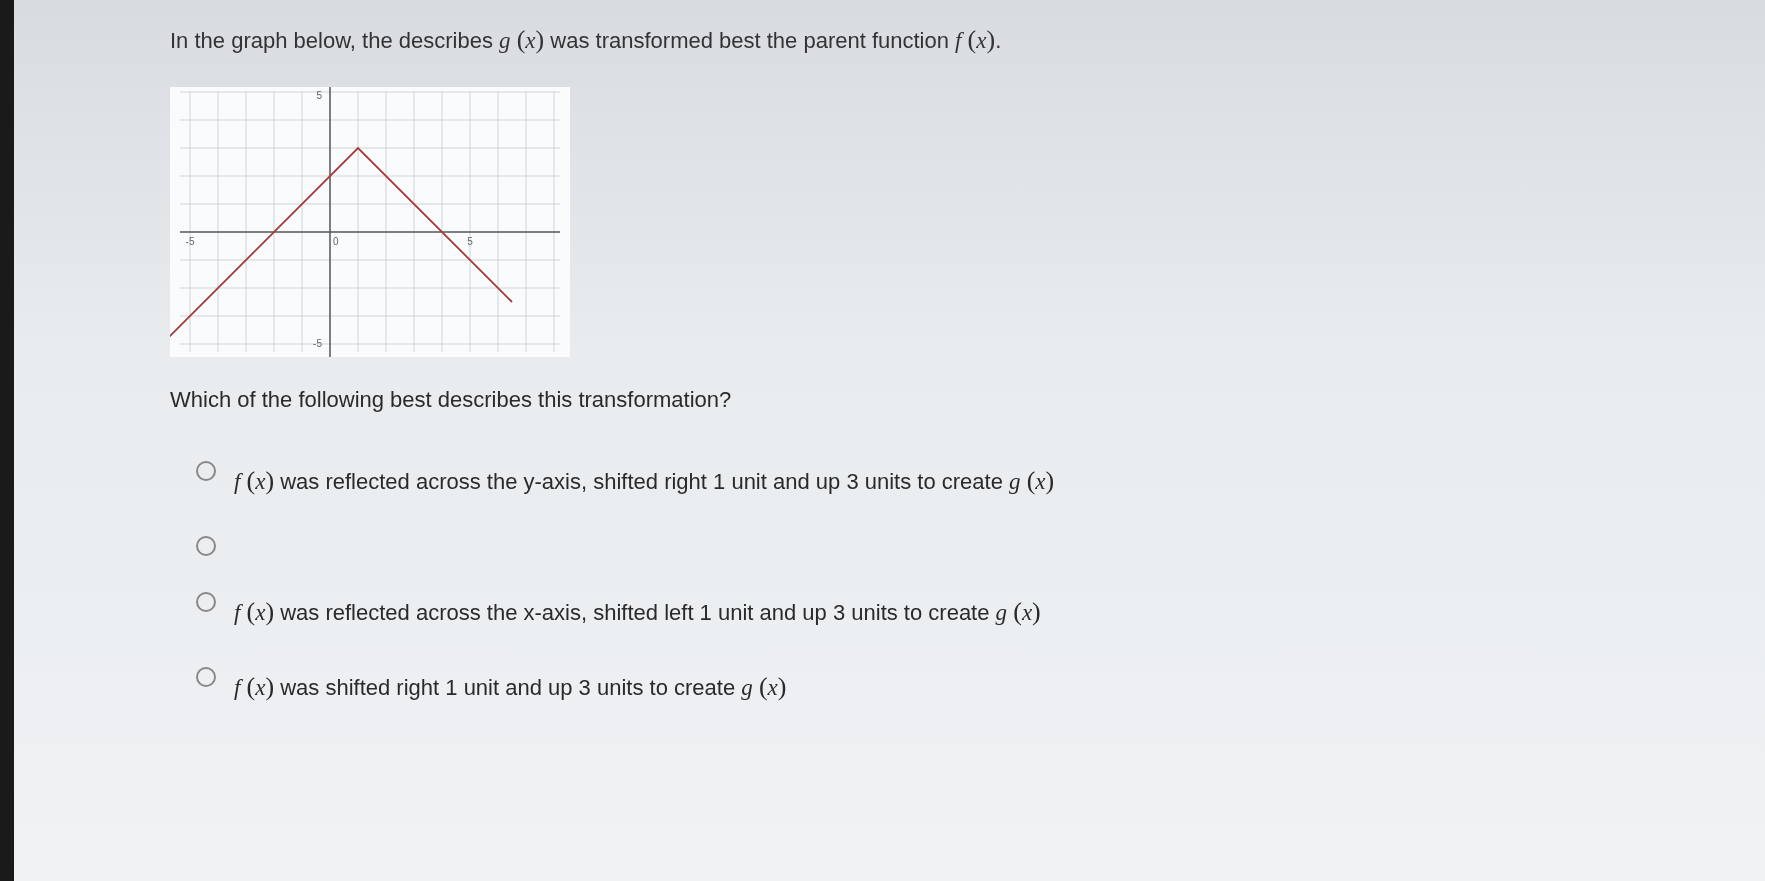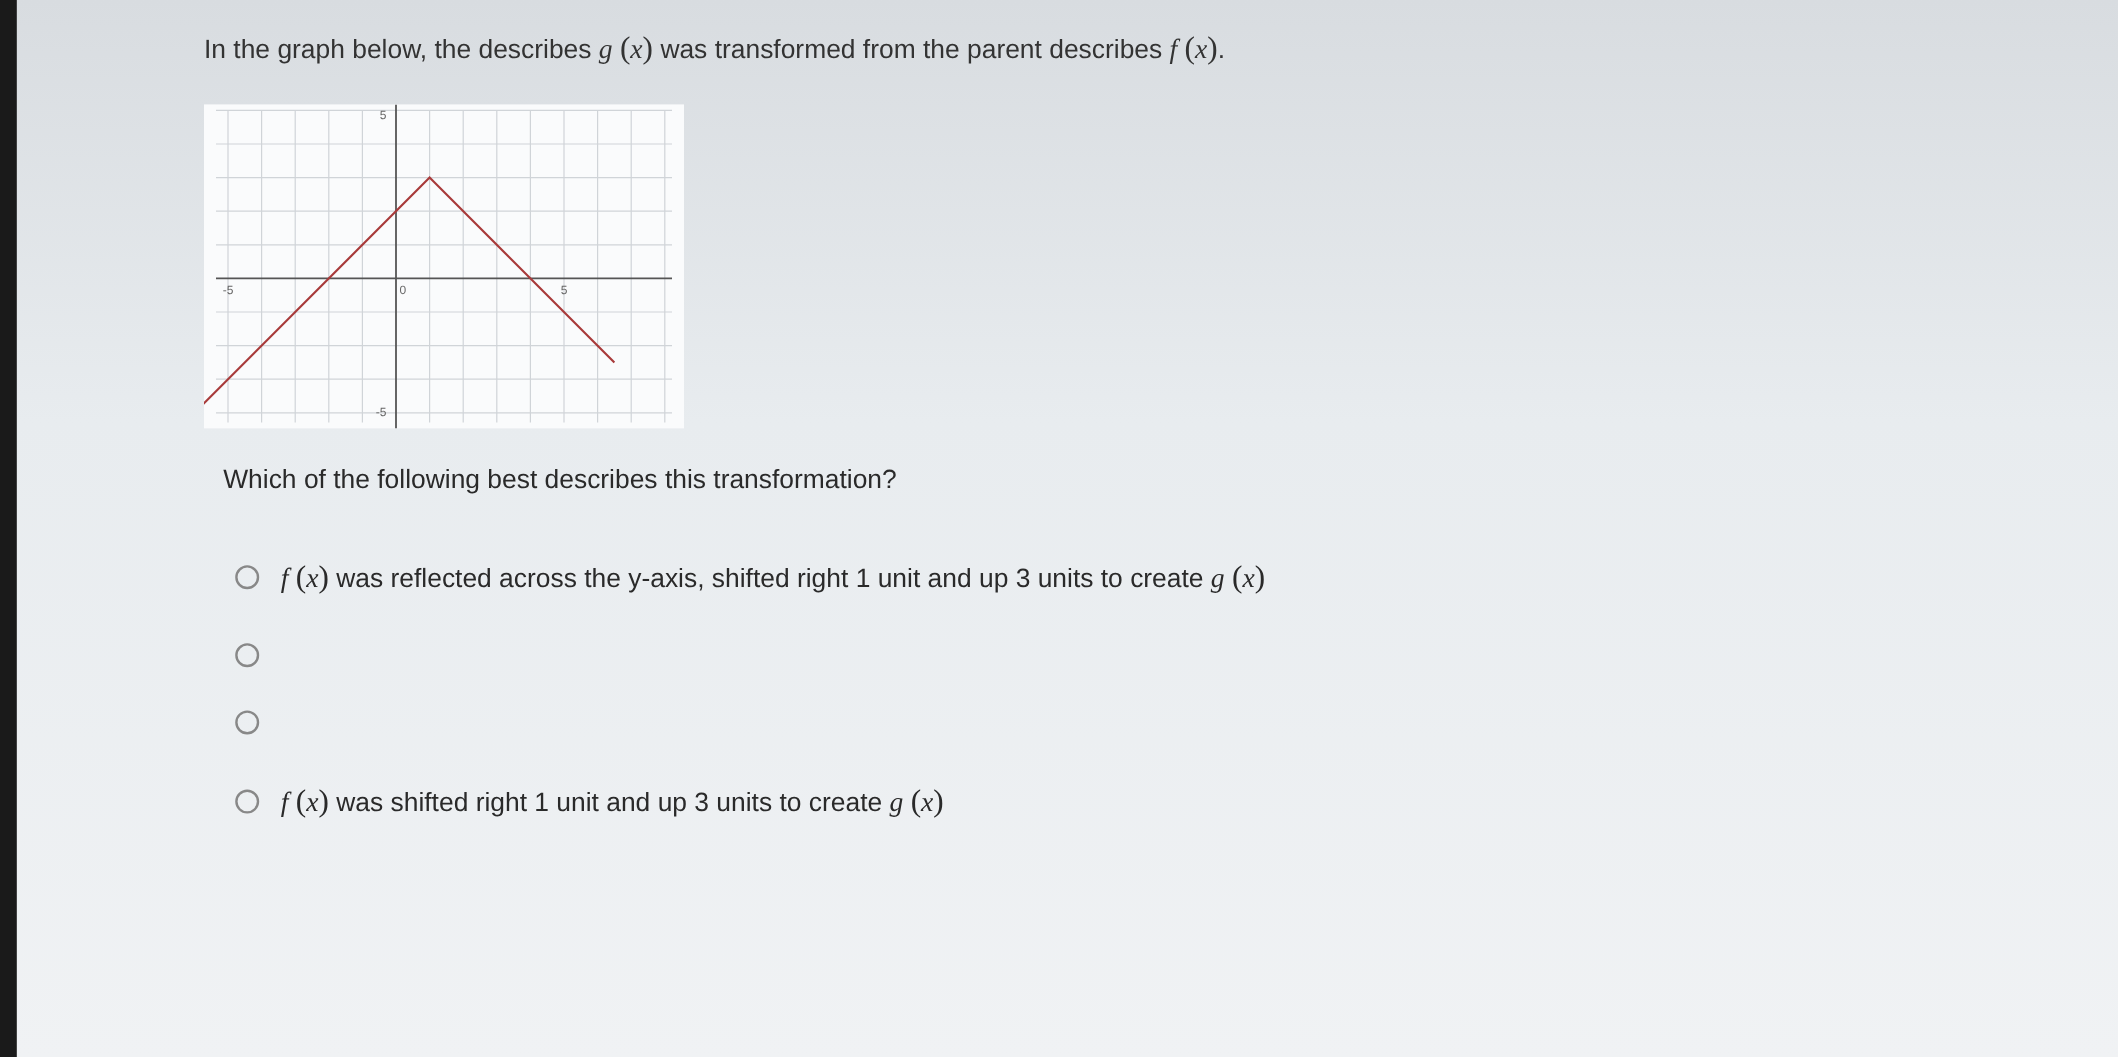--- a/index.html
+++ b/index.html
@@ -53,28 +53,26 @@
     }
     .graph-svg {
       width: 100%;
       height: 100%;
     }
     .question-prompt {
       font-size: 22px;
       color: #2a2a2a;
       margin-bottom: 48px;
       margin-top: 12px;
-      margin-left: 16px;
     }
     .options {
       margin-left: 26px;
     }
     .option {
       display: flex;
-      align-items: center;
       margin-bottom: 36px;
       cursor: pointer;
     }
     .radio-circle {
       width: 20px;
       height: 20px;
       border: 2px solid #888;
       border-radius: 50%;
       margin-right: 18px;
       flex-shrink: 0;
@@ -94,21 +92,21 @@
 <body>
 
 <div class="left-edge"></div>
 
 <div class="content">
 
   <div class="question-intro">
     <span>In the graph below, the describes </span>
     <span class="math-fn">g</span>
     <span class="paren">(</span><span class="math-var">x</span><span class="paren">)</span>
-    <span>was transformed from the parent describes </span>
+    <span>was transformed best the parent function </span>
     <span class="math-fn">f</span>
     <span class="paren">(</span><span class="math-var">x</span><span class="paren">)</span><span>.</span>
   </div>
 
   <div class="graph-container">
     <svg class="graph-svg" viewBox="0 0 400 270">
 
       <g stroke="#d0d4d8" stroke-width="1">
 
         <line x1="20" y1="5" x2="20" y2="265"></line>
@@ -167,20 +165,27 @@
         <span class="paren">(</span><span class="math-var">x</span><span class="paren">)</span>
       </div>
     </div>
 
     <div class="option">
       <div class="radio-circle"></div>
     </div>
 
     <div class="option">
       <div class="radio-circle"></div>
+      <div class="option-text">
+        <span class="math-fn">f</span>
+        <span class="paren">(</span><span class="math-var">x</span><span class="paren">)</span>
+        <span> was reflected across the x-axis, shifted left 1 unit and up 3 units to create </span>
+        <span class="math-fn">g</span>
+        <span class="paren">(</span><span class="math-var">x</span><span class="paren">)</span>
+      </div>
     </div>
 
     <div class="option">
       <div class="radio-circle"></div>
       <div class="option-text">
         <span class="math-fn">f</span>
         <span class="paren">(</span><span class="math-var">x</span><span class="paren">)</span>
         <span> was shifted right 1 unit and up 3 units to create </span>
         <span class="math-fn">g</span>
         <span class="paren">(</span><span class="math-var">x</span><span class="paren">)</span>

